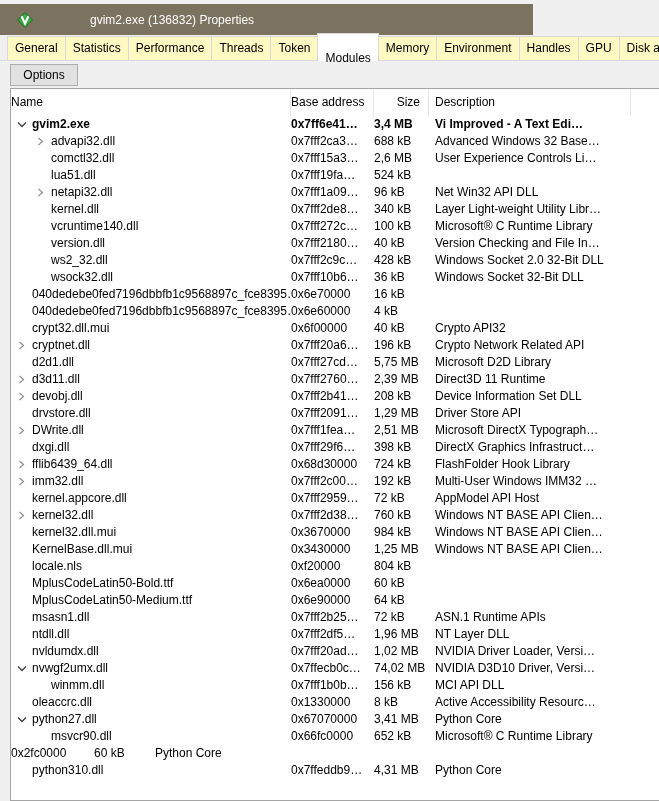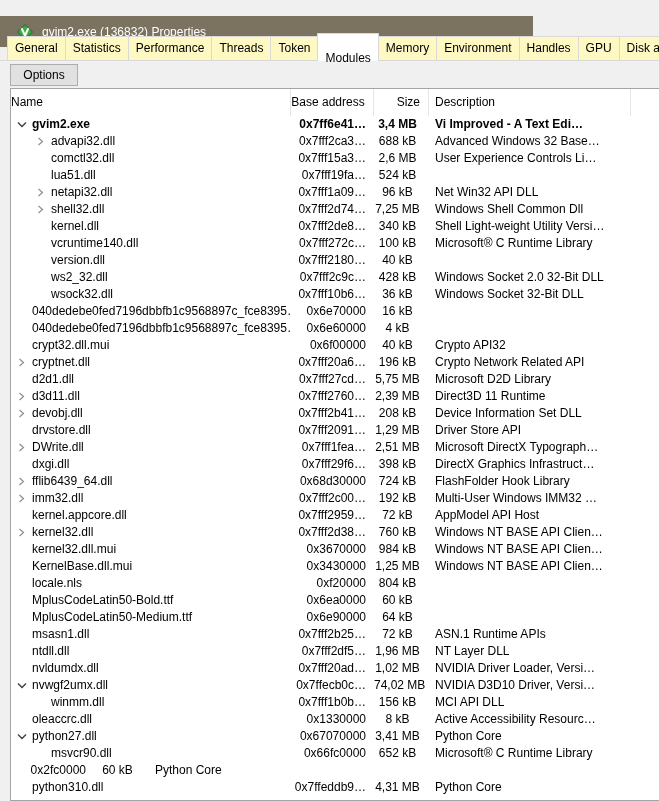--- a/index.html
+++ b/index.html
@@ -6,24 +6,25 @@
   html,body { width:659px; height:801px; overflow:hidden; }
   body {
     position:relative;
     background:#f0f0f0;
     font-family:"Liberation Sans", sans-serif;
     font-size:12px;
     color:#000;
   }
   
   .titlebar {
-    position:absolute; top:16px; left:0; width:533px; height:31px;
+    position:absolute; top:4px; left:0; width:533px; height:31px;
     background:#7b725f;
     display:flex; align-items:center;
     padding-left:17px;
+    gap:48px;
   }
   .titlebar .app-icon { width:16px; height:16px; flex:none; }
   .titlebar .title { color:#ffffff; margin-left:9px; white-space:nowrap; }
   
   .tabbar {
     position:absolute; top:35px; left:0; width:720px; height:26px;
     display:flex; align-items:flex-end;
     padding-left:7px;
     border-bottom:1px solid #d9d9d9;
   }
@@ -58,32 +59,32 @@
     border:1px solid #a5a5a5; border-right:none;
     overflow:hidden;
   }
   .thead { display:flex; height:27px; background:#ffffff; }
   .th {
     border-right:1px solid #e5e5e5;
     padding-top:6px; white-space:nowrap; overflow:hidden;
     flex:none;
   }
   .th-name { width:280px; }
-  .th-base { width:83px;  text-align:center; padding-right:8px; }
+  .th-base { width:83px;  text-align:left; padding-right:8px; }
   .th-size { width:55px;  text-align:right; padding-right:8px; }
   .th-desc { width:202px; padding-left:6px; }
   .th-extra{ flex:1 1 auto; border-right:none; }
   .tbody { width:100%; }
   .row { display:flex; height:17px; line-height:17px; white-space:nowrap; }
   .row.bold { font-weight:bold; }
   .cell { flex:none; overflow:hidden; }
   .c-name { width:280px; display:flex; align-items:center; }
   .chev { width:15px; flex:none; display:flex; align-items:center; }
-  .c-base { width:83px; text-align:right; padding-right:8px; }
-  .c-size { width:55px; text-align:center; padding-right:8px; }
+  .c-base { width:83px; text-align:left; padding-right:8px; }
+  .c-size { width:55px; text-align:left; padding-right:8px; }
   .c-desc { width:202px; padding-left:6px; }
 </style>
 </head>
 <body>
 
 <div class="titlebar">
   <span class="app-icon">
     <svg width="16" height="16" viewBox="0 0 16 16">
       <polygon points="8,0.5 15.5,8 8,15.5 0.5,8" fill="#39a845" stroke="#1c6b26" stroke-width="1"></polygon>
       <path d="M4.6 4.2 L8 11.6 L11.4 4.2" fill="none" stroke="#ffffff" stroke-width="2.1"></path>
@@ -171,56 +172,44 @@
             </svg>
           </span>
       <span class="name-text">netapi32.dll</span>
     </div>
     <div class="cell c-base">0x7fff1a09…</div>
     <div class="cell c-size">96 kB</div>
     <div class="cell c-desc">Net Win32 API DLL</div>
   </div>
       <div class="row">
     <div class="cell c-name">
-      <span class="chev" style="margin-left: 25px;">
-            <svg width="9" height="9" viewBox="0 0 9 9">
-              <polyline points="2.5,1 6.5,4.5 2.5,8" fill="none" stroke="#8f8f8f" stroke-width="1.2"></polyline>
-            </svg>
-          </span>
-      <span class="name-text">shell32.dll</span>
-    </div>
-    <div class="cell c-base">0x7fff2d74…</div>
-    <div class="cell c-size">7,25 MB</div>
-    <div class="cell c-desc">Windows Shell Common Dll</div>
-  </div>
-      <div class="row">
-    <div class="cell c-name">
       <span class="chev" style="margin-left: 25px;"></span>
       <span class="name-text">kernel.dll</span>
     </div>
     <div class="cell c-base">0x7fff2de8…</div>
     <div class="cell c-size">340 kB</div>
-    <div class="cell c-desc">Shell Light-weight Utility Versi…</div>
+    <div class="cell c-desc">Layer Light-weight Utility Libr…</div>
   </div>
       <div class="row">
     <div class="cell c-name">
       <span class="chev" style="margin-left: 25px;"></span>
       <span class="name-text">vcruntime140.dll</span>
     </div>
     <div class="cell c-base">0x7fff272c…</div>
     <div class="cell c-size">100 kB</div>
     <div class="cell c-desc">Microsoft® C Runtime Library</div>
   </div>
       <div class="row">
     <div class="cell c-name">
       <span class="chev" style="margin-left: 25px;"></span>
       <span class="name-text">version.dll</span>
     </div>
     <div class="cell c-base">0x7fff2180…</div>
     <div class="cell c-size">40 kB</div>
+    <div class="cell c-desc">Version Checking and File In…</div>
   </div>
       <div class="row">
     <div class="cell c-name">
       <span class="chev" style="margin-left: 25px;"></span>
       <span class="name-text">ws2_32.dll</span>
     </div>
     <div class="cell c-base">0x7fff2c9c…</div>
     <div class="cell c-size">428 kB</div>
     <div class="cell c-desc">Windows Socket 2.0 32-Bit DLL</div>
   </div>

